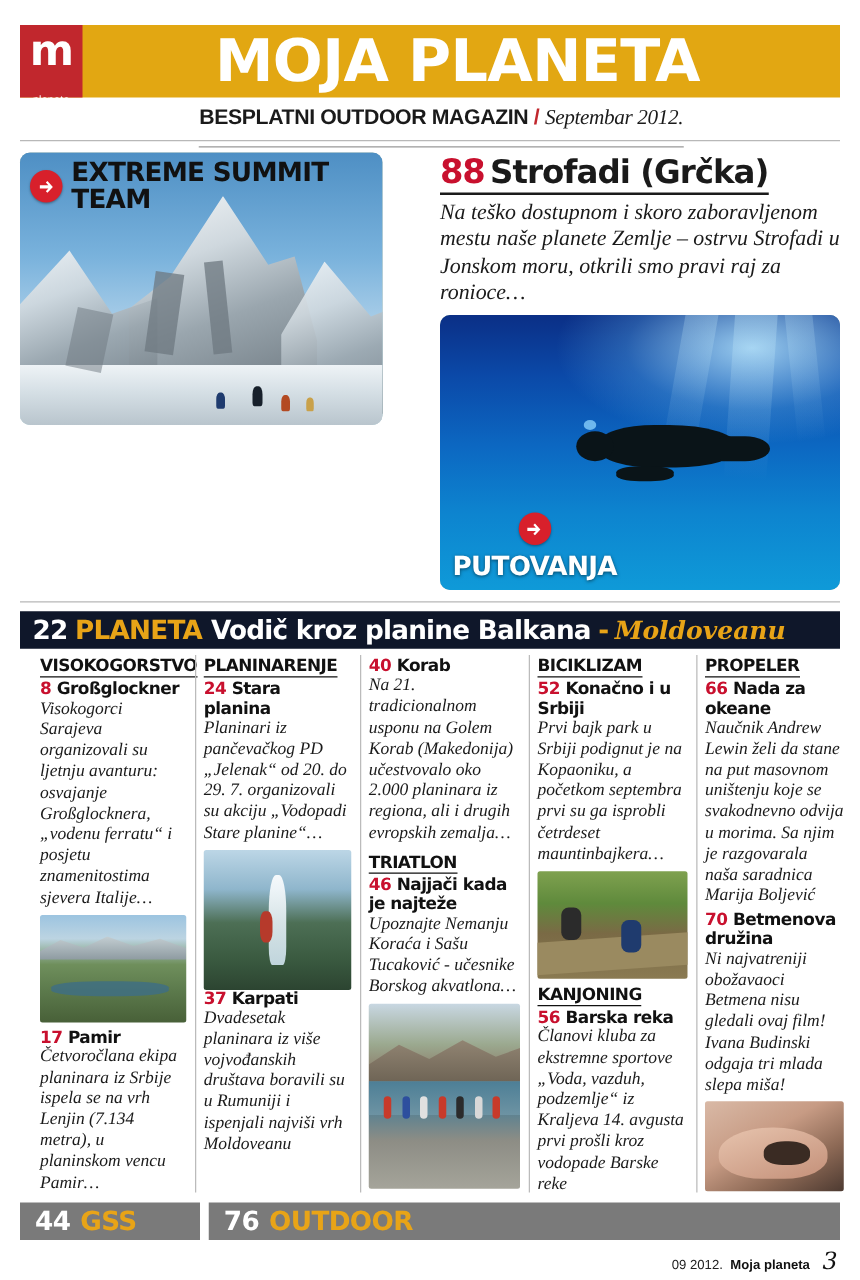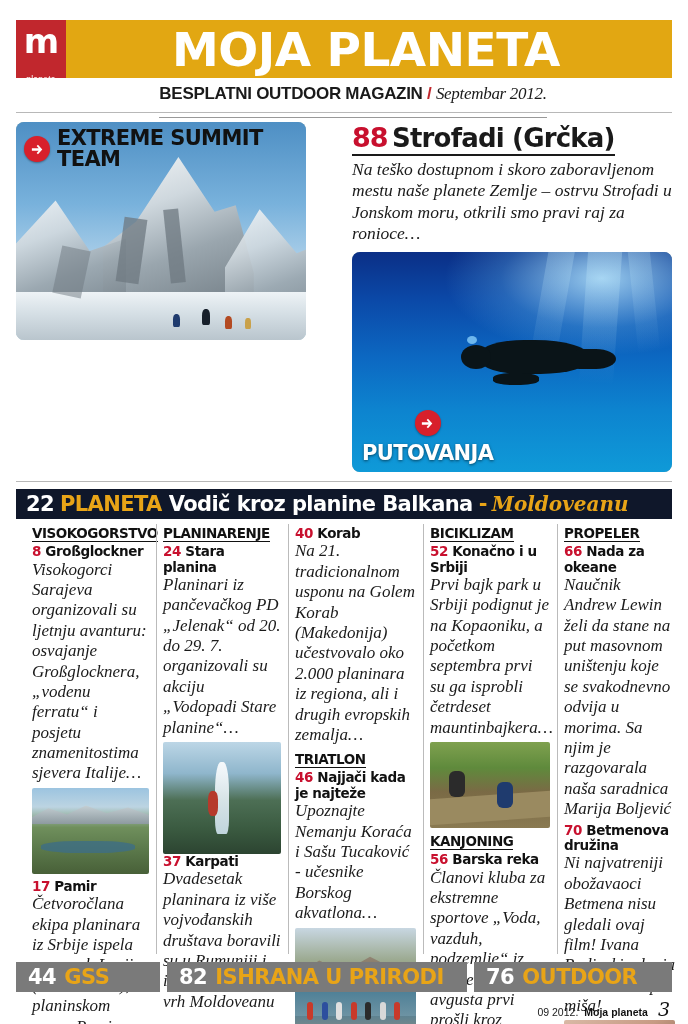--- a/index.html
+++ b/index.html
@@ -257,21 +257,21 @@
     font-weight: bold;
     font-size: 13.5px;
     letter-spacing: -0.4px;
     color: #111;
     line-height: 1.14;
   }
   .item-num { color: #c8102e; font-weight: bold; }
   .item-body {
     font-family: "Liberation Serif", serif;
     font-style: italic;
-    font-size: 17px;
+    font-size: 14px;
     line-height: 1.2;
     color: #1a1a1a;
     margin-top: 0px;
   }
   .thumb {
     margin-top: 4px;
     border-radius: 2px;
     overflow: hidden;
     position: relative;
   }
@@ -547,24 +547,20 @@
         <div class="bat"></div>
       </div>
     </div>
   </div>
 
   <div class="bottom-bar">
     <div class="bb bb1">
       <span class="bb-num">44</span>
       <span class="bb-label">GSS</span>
     </div>
-    <div class="bb bb2">
-      <span class="bb-num">82</span>
-      <span class="bb-label">ISHRANA U PRIRODI</span>
-    </div>
     <div class="bb bb3">
       <span class="bb-num">76</span>
       <span class="bb-label">OUTDOOR</span>
     </div>
   </div>
 
   <div class="footer">
     <span class="f-date">09 2012.</span>
     <span class="f-name">Moja planeta</span>
     <span class="f-page">3</span>

